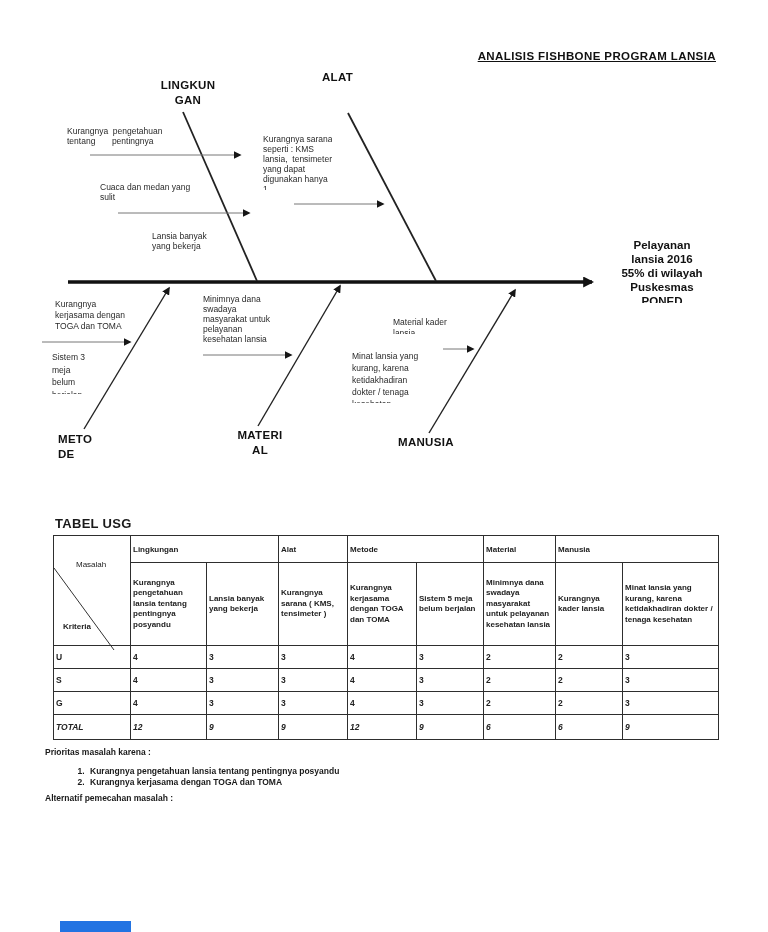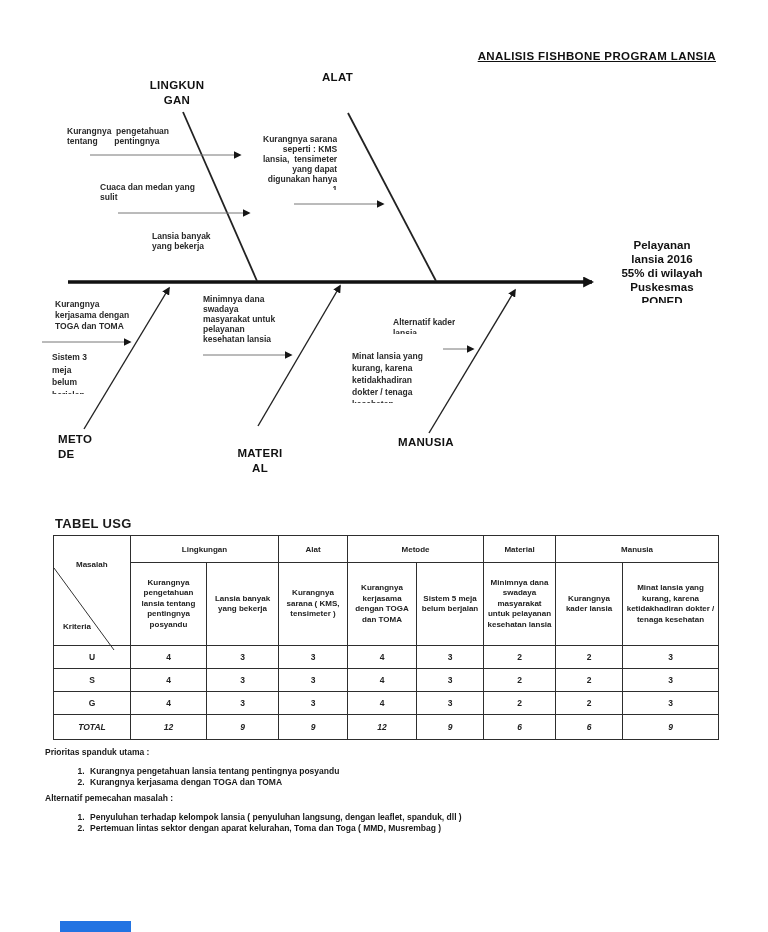--- a/index.html
+++ b/index.html
@@ -9,38 +9,38 @@
 
   .abs { position:absolute; }
   .pre { white-space:pre-wrap; }
 
   .doc-title { top:50px; right:52px; font-size:11.5px; font-weight:bold; letter-spacing:.4px;
                text-decoration:underline; color:#111; }
 
   svg.overlay { position:absolute; left:0; top:0; width:768px; height:932px; pointer-events:none; }
 
   .cat-label { font-size:11.5px; font-weight:bold; line-height:15px; color:#111; letter-spacing:.3px; }
-  .cause { font-size:8.5px; font-weight:bold; line-height:9.8px; color:#2a2a2a; }
+  .cause { font-size:8.5px; font-weight:normal; line-height:9.8px; color:#2a2a2a; }
   .clip { overflow:hidden; }
 
   .effect { left:604px; top:238px; width:116px; height:65px; overflow:hidden;
             text-align:center; font-size:11.5px; font-weight:bold; line-height:14px; color:#111; }
 
   .tbl-caption { left:55px; top:516px; font-size:13px; font-weight:bold; letter-spacing:.3px; }
 
   table.usg { position:absolute; left:53px; top:535px; width:665px; border-collapse:collapse;
               table-layout:fixed; }
-  table.usg th, table.usg td { border:1px solid #2e2e2e; text-align:center; vertical-align:middle;
+  table.usg th, table.usg td { border:1px solid #2e2e2e; text-align:left; vertical-align:middle;
               font-size:8px; font-weight:bold; color:#222; padding:1px 2px; }
   table.usg .group-row { height:27px; }
   table.usg .sub-row th { height:83px; line-height:10.5px; }
   table.usg .val-row td { height:23px; font-size:8.5px; }
   table.usg .total-row td { height:25px; font-size:8.5px;font-style:italic; }
   td.corner { position:relative; }
-  .corner-masalah { position:absolute; left:22px; top:24px; font-size:8px; font-weight:bold; }
+  .corner-masalah { position:absolute; left:22px; top:24px; font-size:8px; font-weight:normal; }
   .corner-kriteria { position:absolute; left:9px; top:58px; font-size:8px; font-weight:bold;margin-top:28px; }
 
   .foot-head { font-size:8.5px; font-weight:bold; color:#1a1a1a; }
   ol.foot-list { margin:0 0 0 0; padding-left:42px; }
   ol.foot-list li { font-size:8.5px; font-weight:bold; line-height:11px; color:#1a1a1a; padding-left:3px; }
 
   .next-page-peek { left:60px; top:921px; width:71px; height:11px; background:#2273e2; }
 </style>
 </head>
 <body>
@@ -66,54 +66,54 @@
     <line x1="429" y1="433" x2="515" y2="290" stroke="#222" stroke-width="1.4" marker-end="url(#ah-small)"></line>
     <line x1="90" y1="155" x2="240" y2="155" stroke="#777" stroke-width="1" marker-end="url(#ah-small)"></line>
     <line x1="118" y1="213" x2="249" y2="213" stroke="#777" stroke-width="1" marker-end="url(#ah-small)"></line>
     <line x1="294" y1="204" x2="383" y2="204" stroke="#777" stroke-width="1" marker-end="url(#ah-small)"></line>
     <line x1="42" y1="342" x2="130" y2="342" stroke="#777" stroke-width="1" marker-end="url(#ah-small)"></line>
     <line x1="203" y1="355" x2="291" y2="355" stroke="#777" stroke-width="1" marker-end="url(#ah-small)"></line>
     <line x1="443" y1="349" x2="473" y2="349" stroke="#777" stroke-width="1" marker-end="url(#ah-small)"></line>
     <line x1="54" y1="568" x2="114" y2="650" stroke="#333" stroke-width="1"></line>
   </svg>
 
-  <div class="abs cat-label pre" style="left:137px; top:78px; width:80px; text-align:center;">LINGKUN
+  <div class="abs cat-label pre" style="left:148px; top:78px; width:80px; text-align:center;">LINGKUN
 GAN</div>
   <div class="abs cat-label" style="left:322px; top:70px;">ALAT</div>
   <div class="abs cat-label pre" style="left:58px; top:432px;">METO
 DE</div>
-  <div class="abs cat-label pre" style="left:232px; top:428px; width:56px; text-align:center;margin-top:18px;">MATERI
+  <div class="abs cat-label pre" style="left:232px; top:428px; width:56px; text-align:center;">MATERI
 AL</div>
   <div class="abs cat-label" style="left:398px; top:435px;">MANUSIA</div>
 
   <div class="abs cause pre" style="left:67px; top:127px;">Kurangnya  pengetahuan
 tentang       pentingnya</div>
   <div class="abs cause pre" style="left:100px; top:183px;">Cuaca dan medan yang
 sulit</div>
   <div class="abs cause pre" style="left:152px; top:232px;">Lansia banyak
 yang bekerja</div>
-  <div class="abs cause pre clip" style="left:263px; top:134px; height:56px; line-height:10px;text-align:right;">Kurangnya sarana
+  <div class="abs cause pre clip" style="left:263px; top:134px; height:56px; line-height:10px;">Kurangnya sarana
 seperti : KMS
 lansia,  tensimeter
 yang dapat
 digunakan hanya
 1</div>
   <div class="abs cause pre" style="left:46px; top:299px; line-height:11px;margin-left:9px;">Kurangnya
 kerjasama dengan
 TOGA dan TOMA</div>
   <div class="abs cause pre clip" style="left:52px; top:351px; height:43px; line-height:12.5px;">Sistem 3
 meja
 belum
 berjalan</div>
   <div class="abs cause pre" style="left:203px; top:294px; line-height:10px;">Minimnya dana
 swadaya
 masyarakat untuk
 pelayanan
 kesehatan lansia</div>
-  <div class="abs cause pre clip" style="left:393px; top:317px; height:17px; line-height:11px;">Alternatif kader
+  <div class="abs cause pre clip" style="left:393px; top:317px; height:17px; line-height:11px;">Material kader
 lansia</div>
   <div class="abs cause pre clip" style="left:352px; top:350px; height:53px; line-height:12px;">Minat lansia yang
 kurang, karena
 ketidakhadiran
 dokter / tenaga
 kesehatan</div>
 
   <div class="abs effect pre">Pelayanan
 lansia 2016
 55% di wilayah
@@ -196,27 +196,23 @@
       <td>9</td>
       <td>12</td>
       <td>9</td>
       <td>6</td>
       <td>6</td>
       <td>9</td>
     </tr>
   </tbody>
     </table>
 
-  <div class="abs foot-head" style="left:45px; top:747px;">Prioritas spanduk utama :</div>
+  <div class="abs foot-head" style="left:45px; top:747px;">Prioritas masalah karena :</div>
   <ol class="abs foot-list" style="left:45px; top:766px; width:640px;">
     <li>Kurangnya pengetahuan lansia tentang pentingnya posyandu</li>
     <li>Kurangnya kerjasama dengan TOGA dan TOMA</li>
   </ol>
 
   <div class="abs foot-head" style="left:45px; top:793px;">Alternatif pemecahan masalah :</div>
-  <ol class="abs foot-list" style="left:45px; top:812px; width:660px;">
-    <li>Penyuluhan terhadap kelompok lansia ( penyuluhan langsung, dengan leaflet, spanduk, dll )</li>
-    <li>Pertemuan lintas sektor dengan aparat kelurahan, Toma dan Toga ( MMD, Musrembag )</li>
-  </ol>
 
   <div class="abs next-page-peek"></div>
 
 </div>
 
 </body></html>

